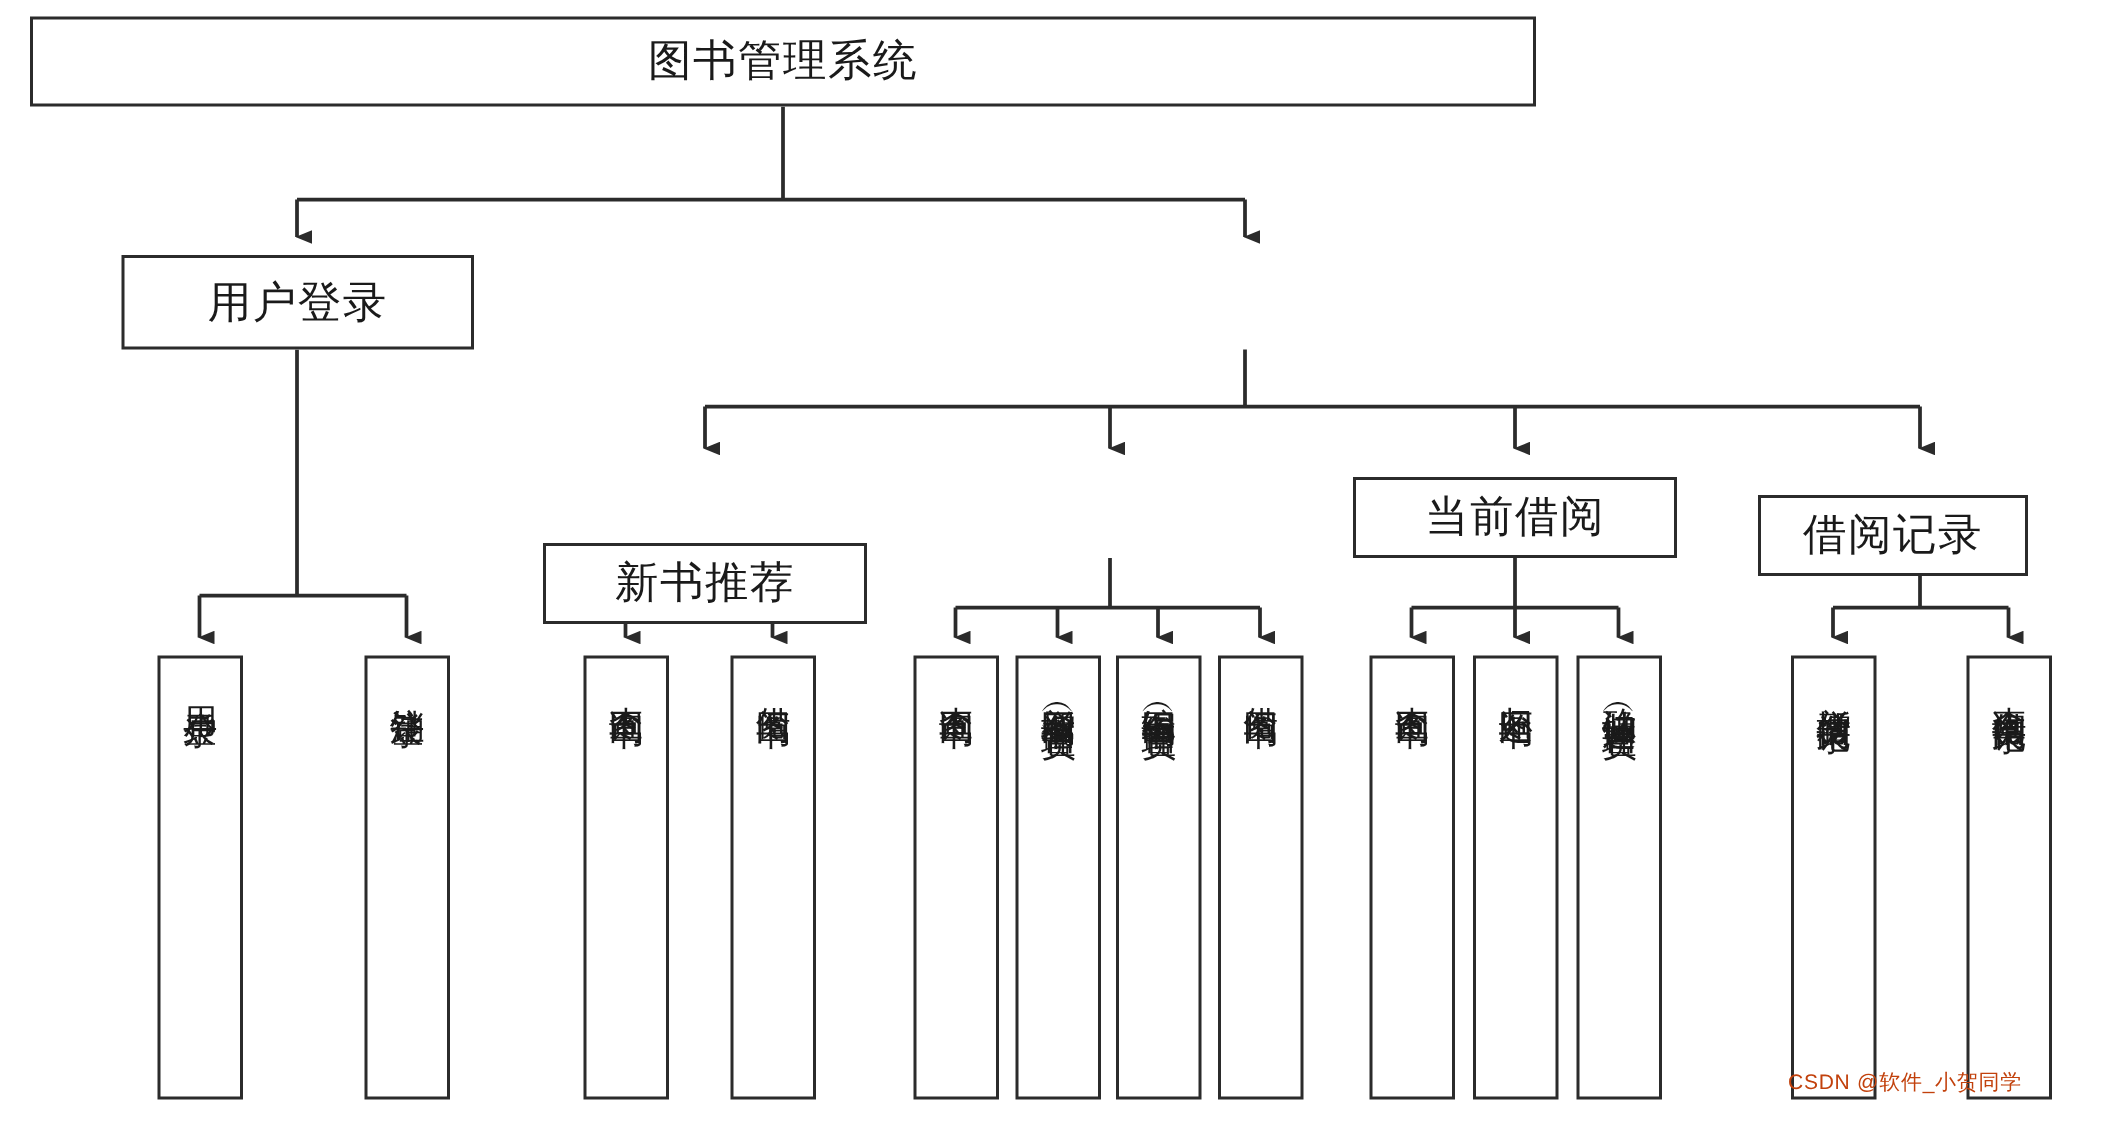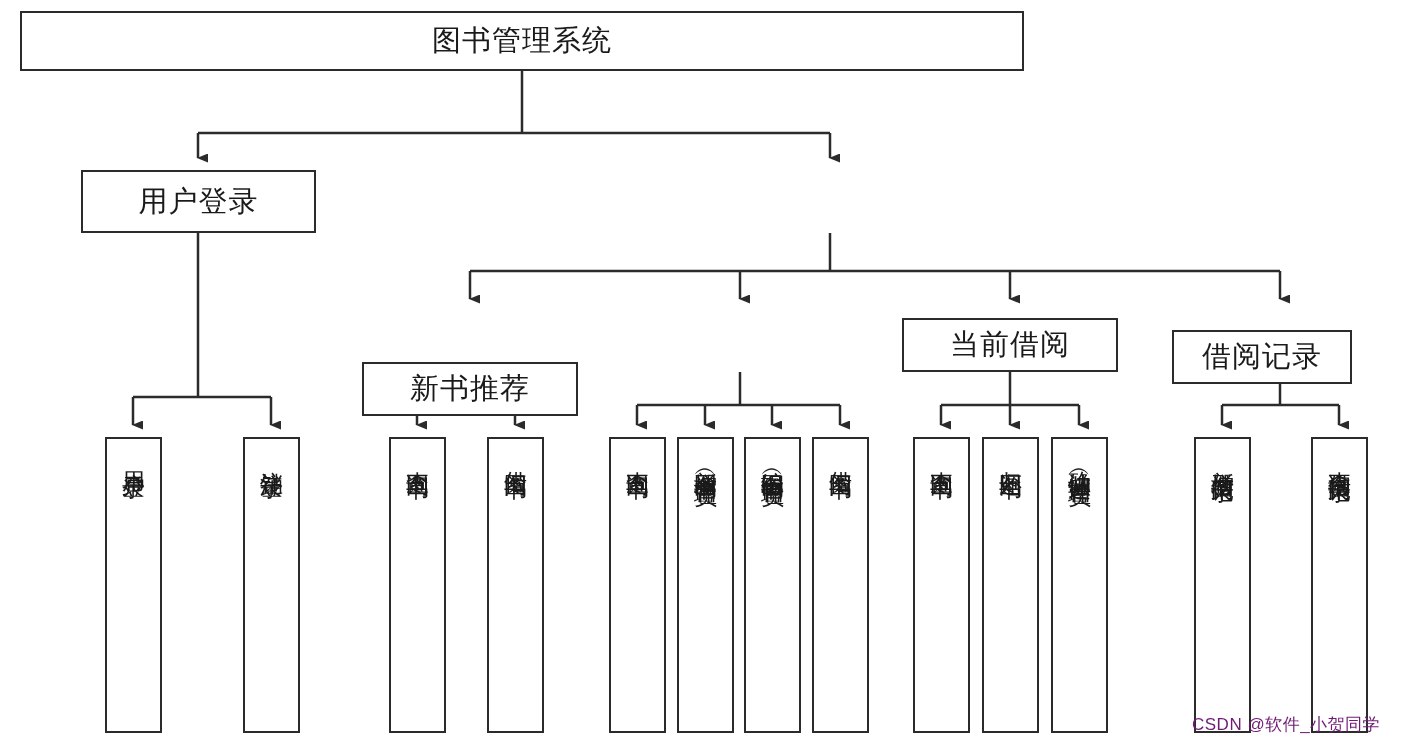--- a/index.html
+++ b/index.html
@@ -48,22 +48,22 @@
     writing-mode: vertical-rl;
     text-orientation: upright;
     font-size: 23px;
     line-height: 1.18;
     letter-spacing: 2px;
     white-space: nowrap;
     text-align: left;
   }
   .watermark {
     position: absolute;
-    font-size: 17px;
-    color: #701a75;
+    font-size: 14px;
+    color: #c2410c;
     white-space: nowrap;
     letter-spacing: 0.5px;
   }
 </style>
 </head>
 <body>
 
 <div id="canvas">
 
   <svg id="wires" viewBox="0 0 1405 747">

